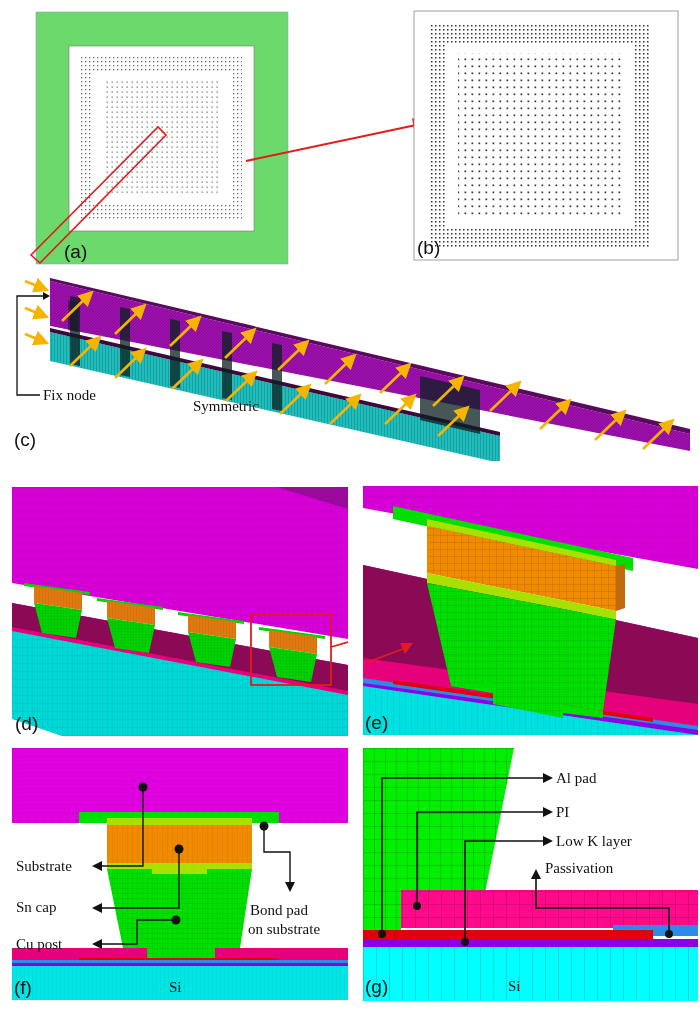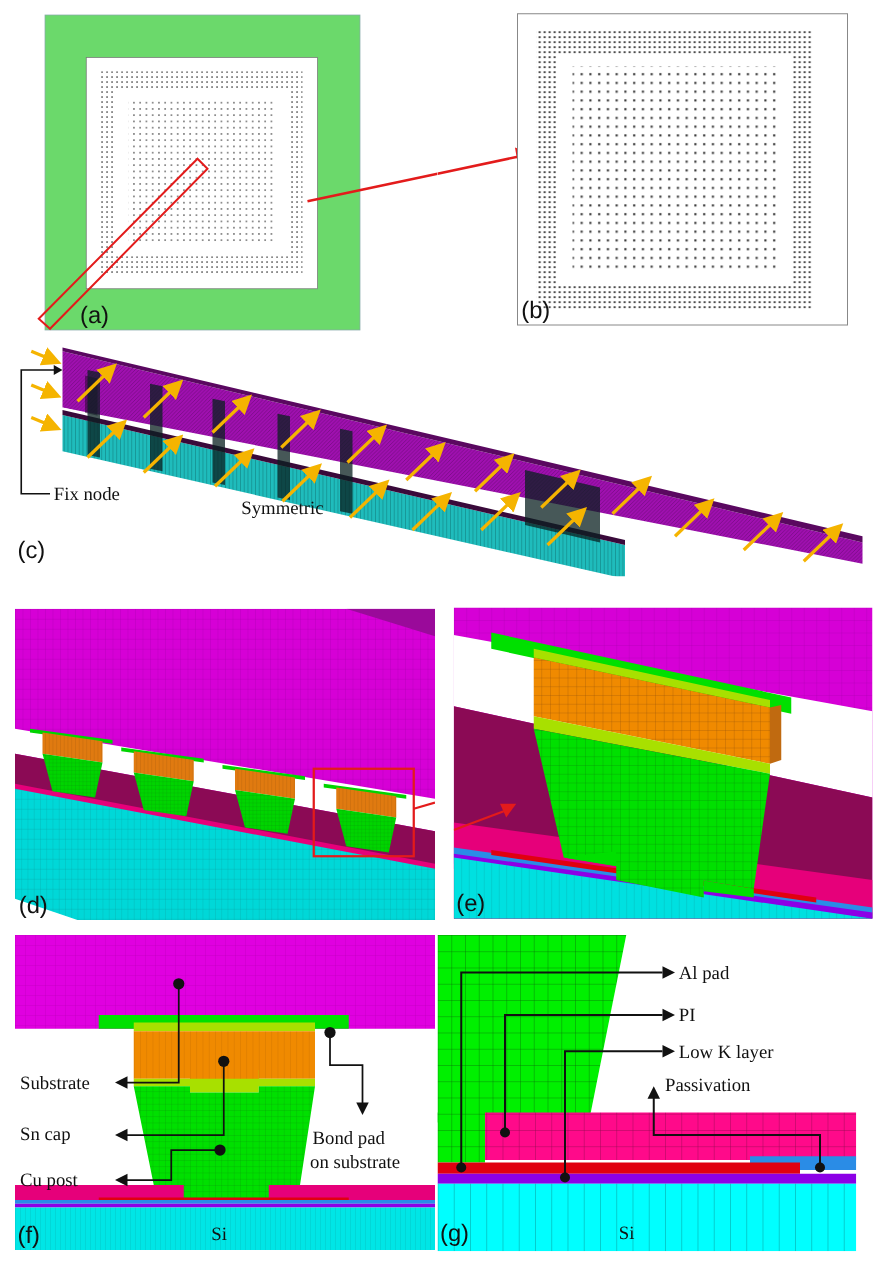--- a/index.html
+++ b/index.html
@@ -293,21 +293,21 @@
     <text class="anno" x="4" y="123">Substrate</text>
     <text class="anno" x="4" y="164">Sn cap</text>
     <text class="anno" x="4" y="201">Cu post</text>
     <text class="anno" x="238" y="167">Bond pad</text>
     <text class="anno" x="236" y="186">on substrate</text>
     <text class="anno" x="157" y="244">Si</text>
     <text class="plabel" x="2" y="246">(f)</text>
   </svg>
 </div>
 
-<div class="panel" style="left:350px;top:748px;width:335px;height:253px;">
+<div class="panel" style="left:363px;top:748px;width:335px;height:253px;">
   <svg width="335" height="253" viewBox="0 0 335 253">
     <defs>
       <pattern id="gGrG" width="11" height="13" patternUnits="userSpaceOnUse">
         <rect width="11" height="13" fill="#00f000"></rect>
         <path d="M0 0 L0 13 M0 0 L11 0" stroke="#0a6a0a" stroke-width="0.6"></path>
       </pattern>
       <pattern id="gPkG" width="13" height="13" patternUnits="userSpaceOnUse">
         <rect width="13" height="13" fill="#ff0a8a"></rect>
         <path d="M0 0 L0 13 M0 0 L13 0" stroke="#8a0a4a" stroke-width="0.6"></path>
       </pattern>

